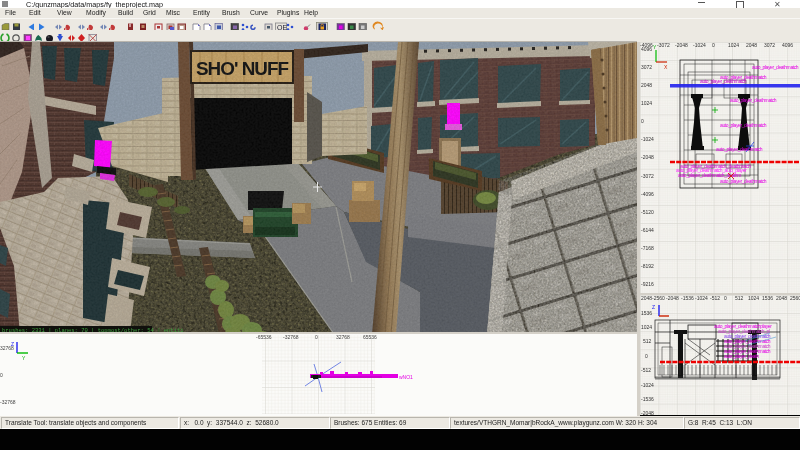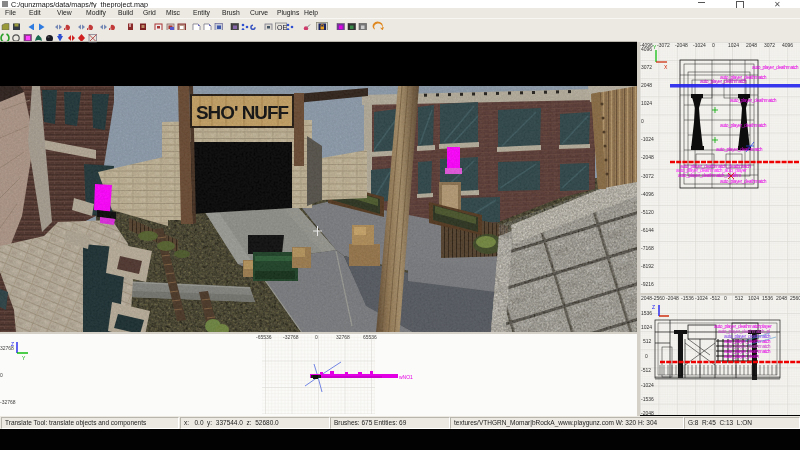--- a/index.html
+++ b/index.html
@@ -1,23 +1,23 @@
 <!DOCTYPE html>
 <html><head>
 <meta charset="utf-8">
 <style>
 html,body{margin:0;padding:0;width:800px;height:450px;overflow:hidden;background:#000;font-family:"Liberation Sans",sans-serif;}
 .abs{position:absolute;}
 #titlebar{left:0;top:0;width:800px;height:8px;background:#fff;font-size:7.2px;color:#111;}
-#titletext{position:absolute;left:11px;top:0px;}
+#titletext{position:absolute;left:26px;top:0px;}
 #menubar{left:0;top:8px;width:800px;height:10px;background:#ece9e2;font-size:6.8px;color:#222;}
 .mi{position:absolute;top:1px;}
 #tb1{left:0;top:18px;width:800px;height:12px;background:#ece9e2;border-top:1px solid #f8f7f4;}
 #tb2{left:0;top:30px;width:800px;height:12px;background:#ece9e2;}
-#viewport{left:0;top:42px;width:637px;height:292px;background:#8d9baa;margin-top:44px;}
+#viewport{left:0;top:42px;width:637px;height:292px;background:#8d9baa;}
 #rpanel1{left:640px;top:42px;width:160px;height:251px;background:#f4f3ef;overflow:hidden;}
 #rpanel2{left:640px;top:295px;width:160px;height:120px;background:#f4f3ef;overflow:hidden;}
 #bpanel{left:0;top:334px;width:637px;height:82px;background:#fbfbf9;overflow:hidden;}
 #statusbar{left:0;top:416px;width:800px;height:13px;background:#ece9e2;font-size:6.5px;color:#222;}
 .sf{position:absolute;top:1px;height:9px;border:1px solid #b8b5ad;border-bottom-color:#fff;border-right-color:#fff;padding:1px 3px 0 3px;white-space:nowrap;overflow:hidden;}
 #blackbar{left:0;top:429px;width:800px;height:21px;background:#020202;}
 .vborder{left:637px;top:42px;width:3px;height:374px;background:#d4d0c8;}
 .hborder{left:0;top:332px;width:637px;height:2px;background:#d4d0c8;}
 .rsplit{left:640px;top:293px;width:160px;height:2px;background:#d4d0c8;}
 </style>

